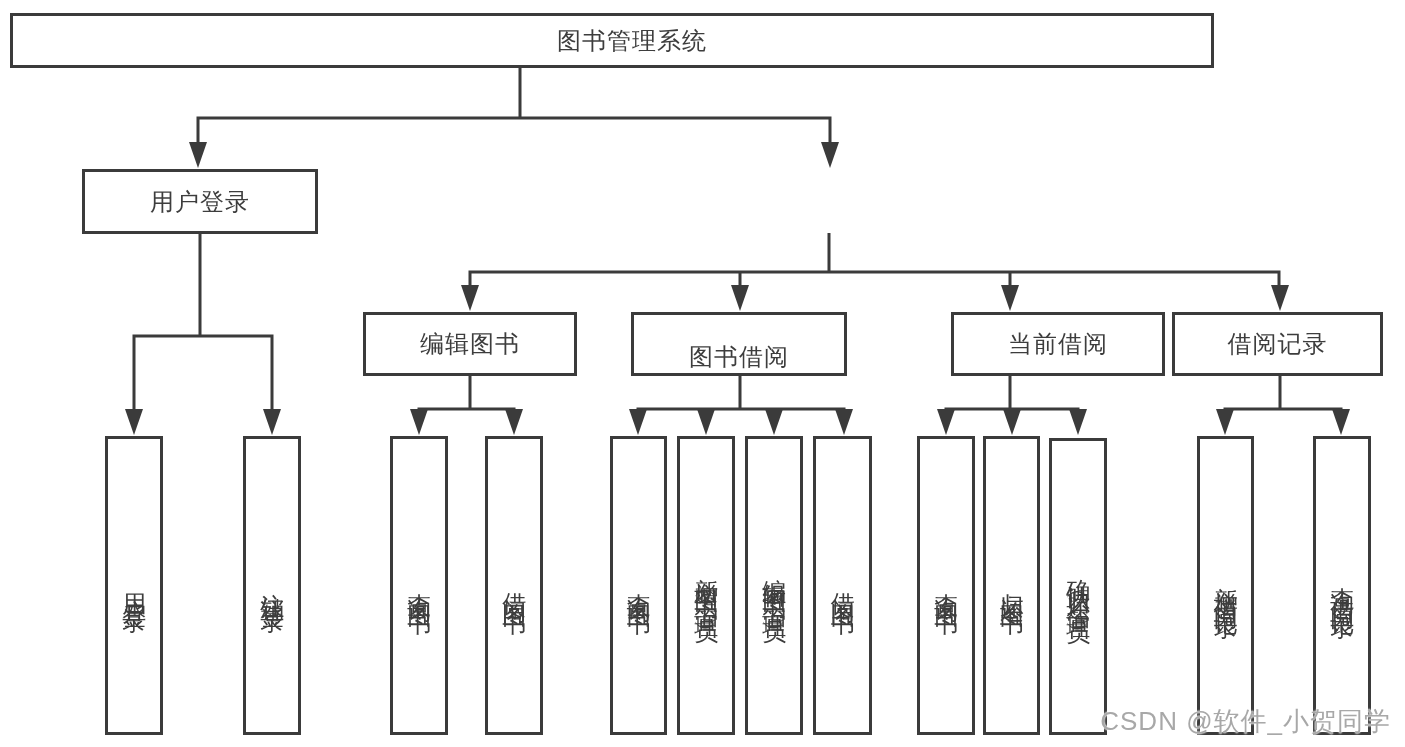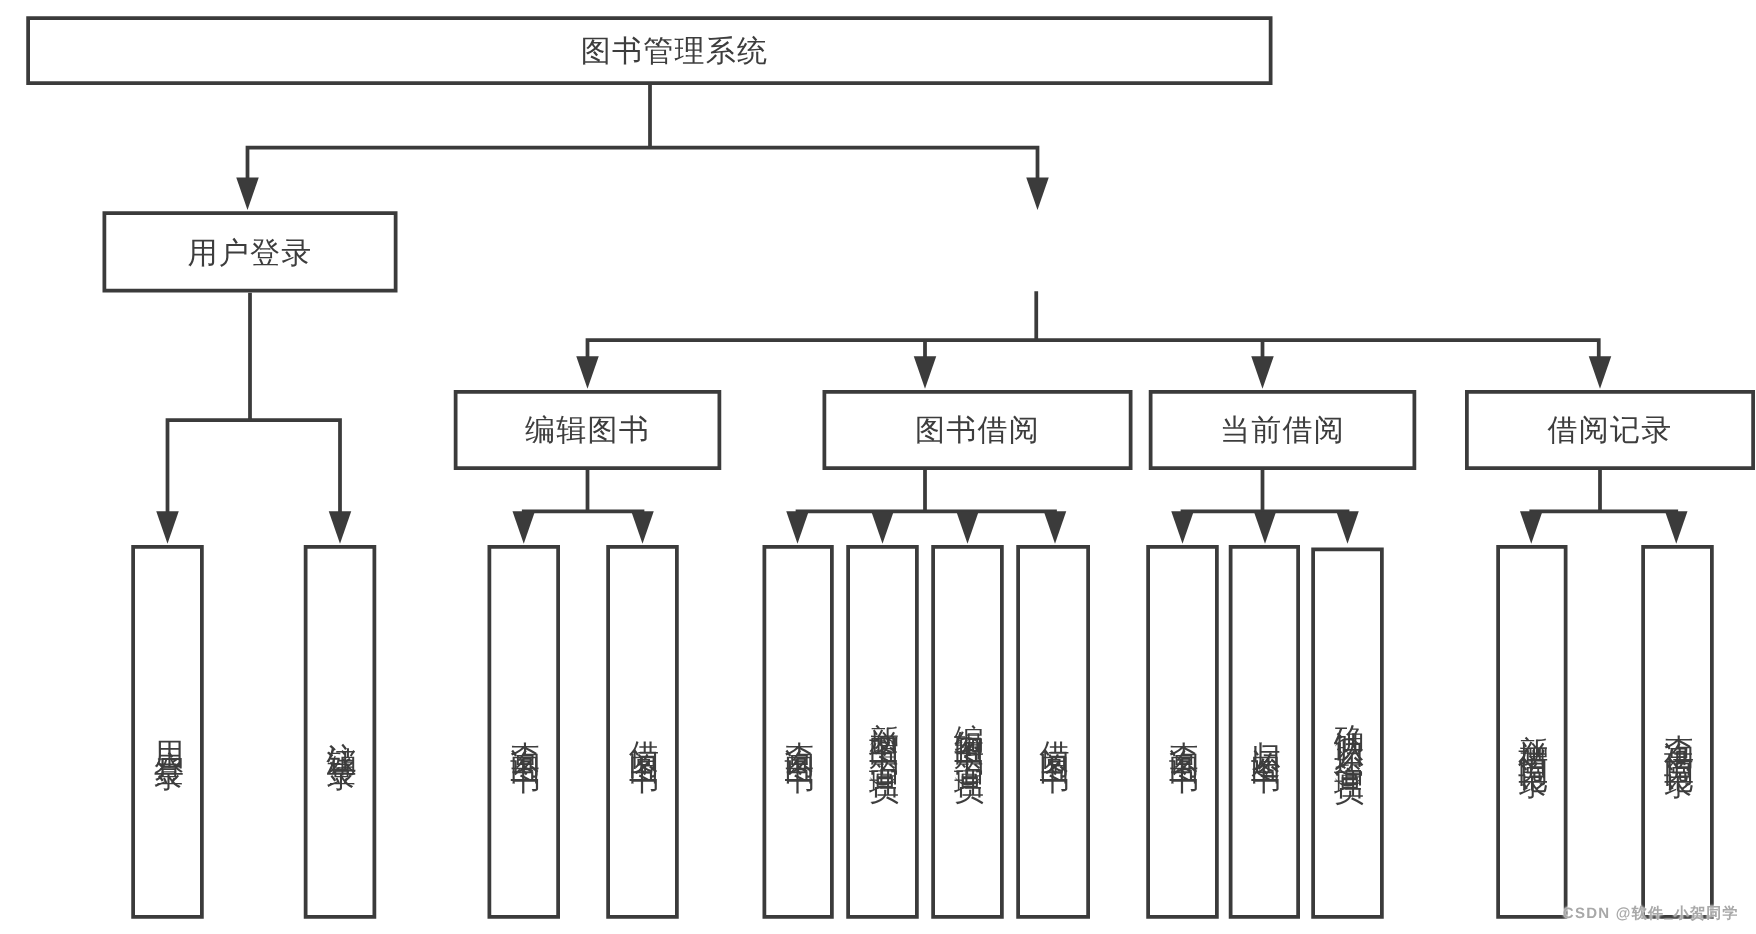--- a/index.html
+++ b/index.html
@@ -57,25 +57,24 @@
     text-orientation: mixed;
     letter-spacing: 6px;
     line-height: 1.1;
     white-space: nowrap;
   }
   .watermark {
     position: absolute;
     right: 14px;
     bottom: 8px;
     z-index: 3;
-    font-size: 12px;
+    font-size: 26px;
     color: var(--wm);
     letter-spacing: 1px;
     text-shadow: 0 0 2px #fff, 0 0 2px #fff;
-    font-weight: bold;
   }
 </style>
 </head>
 <body>
 
 <div class="canvas">
 
   <svg class="connectors" viewBox="0 0 1405 747" xmlns="http://www.w3.org/2000/svg">
 
     <path d="M520 68 V118 M198 150 V118 H830 V150
@@ -100,38 +99,38 @@
     <polygon points="697,409 715,409 706,435"></polygon>
     <polygon points="765,409 783,409 774,435"></polygon>
     <polygon points="835,409 853,409 844,435"></polygon>
     <polygon points="937,409 955,409 946,435"></polygon>
     <polygon points="1003,409 1021,409 1012,435"></polygon>
     <polygon points="1069,409 1087,409 1078,435"></polygon>
     <polygon points="1216,409 1234,409 1225,435"></polygon>
     <polygon points="1332,409 1350,409 1341,435"></polygon>
   </svg>
 
-  <div class="node" style="left:21px; top:13px; width:997px; height:55px;padding-left:40px;">
+  <div class="node" style="left:10px; top:13px; width:1204px; height:55px;padding-left:40px;">
     <span>图书管理系统</span>
   </div>
 
   <div class="node" style="left:82px; top:169px; width:236px; height:65px;">
     <span>用户登录</span>
   </div>
 
   <div class="node" style="left:363px; top:312px; width:214px; height:64px;">
     <span>编辑图书</span>
   </div>
-  <div class="node" style="left:658px; top:312px; width:248px; height:64px;">
+  <div class="node" style="left:631px; top:312px; width:216px; height:64px;align-items:flex-end;">
     <span>图书借阅</span>
   </div>
-  <div class="node" style="left:919px; top:312px; width:214px; height:64px;">
+  <div class="node" style="left:951px; top:312px; width:214px; height:64px;">
     <span>当前借阅</span>
   </div>
-  <div class="node" style="left:1172px; top:312px; width:232px; height:64px;">
+  <div class="node" style="left:1172px; top:312px; width:211px; height:64px;">
     <span>借阅记录</span>
   </div>
 
   <div class="leaf" style="left:105px; top:436px; width:58px; height:299px;">
     <span class="vtext">用户登录</span>
   </div>
   <div class="leaf" style="left:243px; top:436px; width:58px; height:299px;">
     <span class="vtext">注销登录</span>
   </div>
 

